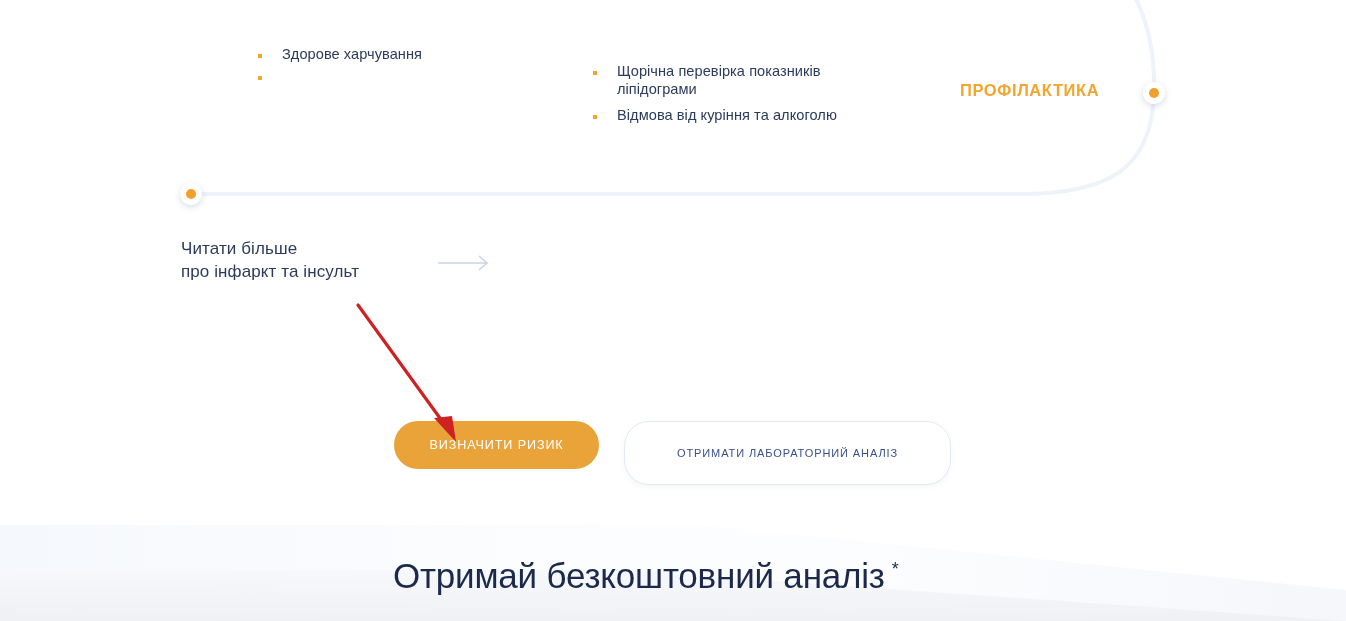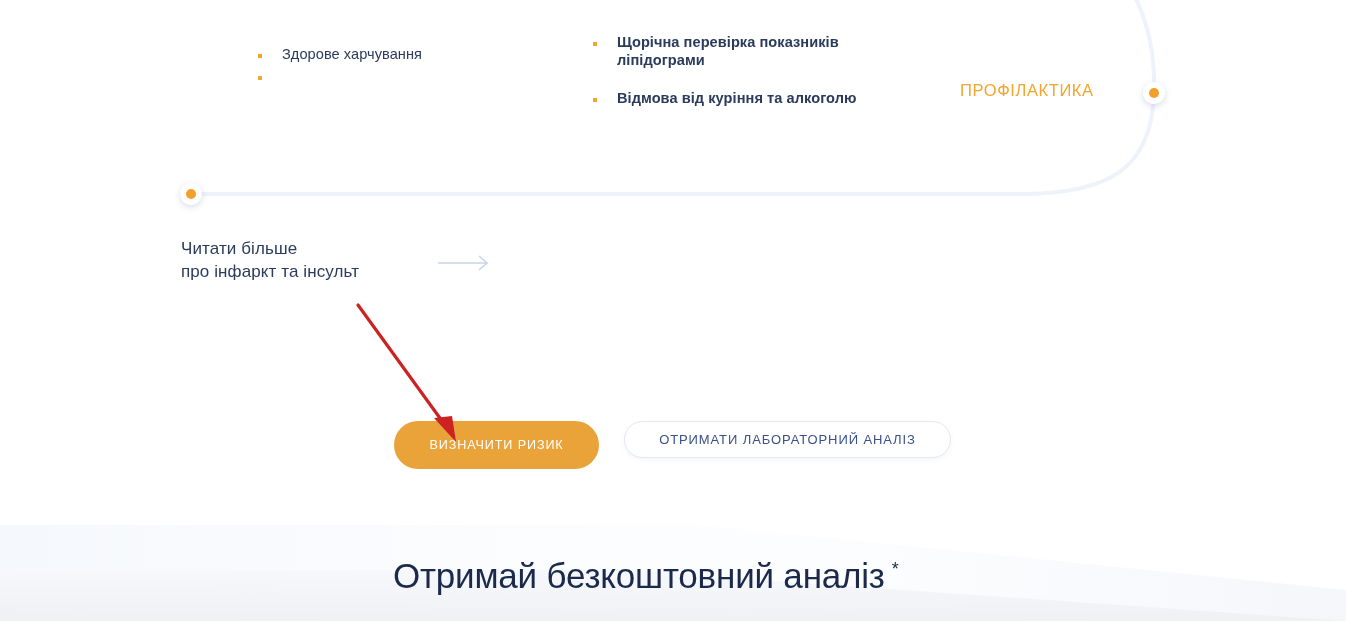--- a/index.html
+++ b/index.html
@@ -65,32 +65,32 @@
   }
   .marker-right { left: 1143px; top: 82px; }
   .marker-left  { left: 180px;  top: 183px; }
 
   
   .prevention-label {
     position: absolute;
     left: 960px;
     top: 81px;
     font-size: 16.5px;
-    font-weight: normal;
+    font-weight: bold;
     letter-spacing: 0.6px;
     color: #F2A62E;
     white-space: nowrap;
   }
 
   
   .bullet-col {
     position: absolute;
   }
   .col-left  { left: 258px; top: 46px; width: 330px; }
-  .col-right { left: 593px; top: 34px; width: 300px; font-weight: bold; }
+  .col-right { left: 593px; top: 63px; width: 300px; }
 
   .bullet-item {
     display: flex;
     align-items: flex-start;
     margin-bottom: 4px;
   }
   .bullet-dot {
     flex: 0 0 auto;
     width: 4px;
     height: 4px;
@@ -139,27 +139,27 @@
     font-size: 12.6px;
     letter-spacing: 0.9px;
     cursor: pointer;
     padding: 0;
   }
   .btn-secondary {
     position: absolute;
     left: 624px;
     top: 421px;
     width: 327px;
-    height: 37px;
+    height: 64px;
     border: 1px solid #E3E8F2;
     border-radius: 25px;
     background: #ffffff;
     color: #39508B;
     font-family: "Liberation Sans", sans-serif;
-    font-size: 13px;
+    font-size: 11px;
     letter-spacing: 0.9px;
     cursor: pointer;
     box-shadow: 0 2px 5px rgba(140, 160, 200, 0.10);
     padding: 0;
   }
 
   
   .bottom-heading {
     position: absolute;
     left: 393px;
@@ -224,21 +224,21 @@
     <div class="bullet-item">
       <span class="bullet-dot"></span>
     </div>
   </div>
 
   <div class="bullet-col col-right">
     <div class="bullet-item">
       <span class="bullet-dot"></span>
       <span class="bullet-text">Щорічна перевірка показників ліпідограми</span>
     </div>
-    <div class="bullet-item" style="margin-top:20px;">
+    <div class="bullet-item" style="margin-top:8px;">
       <span class="bullet-dot"></span>
       <span class="bullet-text">Відмова від куріння та алкоголю</span>
     </div>
   </div>
 
   <div class="read-more">Читати більше
 про інфаркт та інсульт</div>
   <svg class="read-more-arrow" viewBox="0 0 56 22">
     <line x1="2" y1="11" x2="50" y2="11" stroke="#C8D4E8" stroke-width="1.6"></line>
     <polyline points="43,4 51,11 43,18" fill="none" stroke="#C8D4E8" stroke-width="1.6"></polyline>

